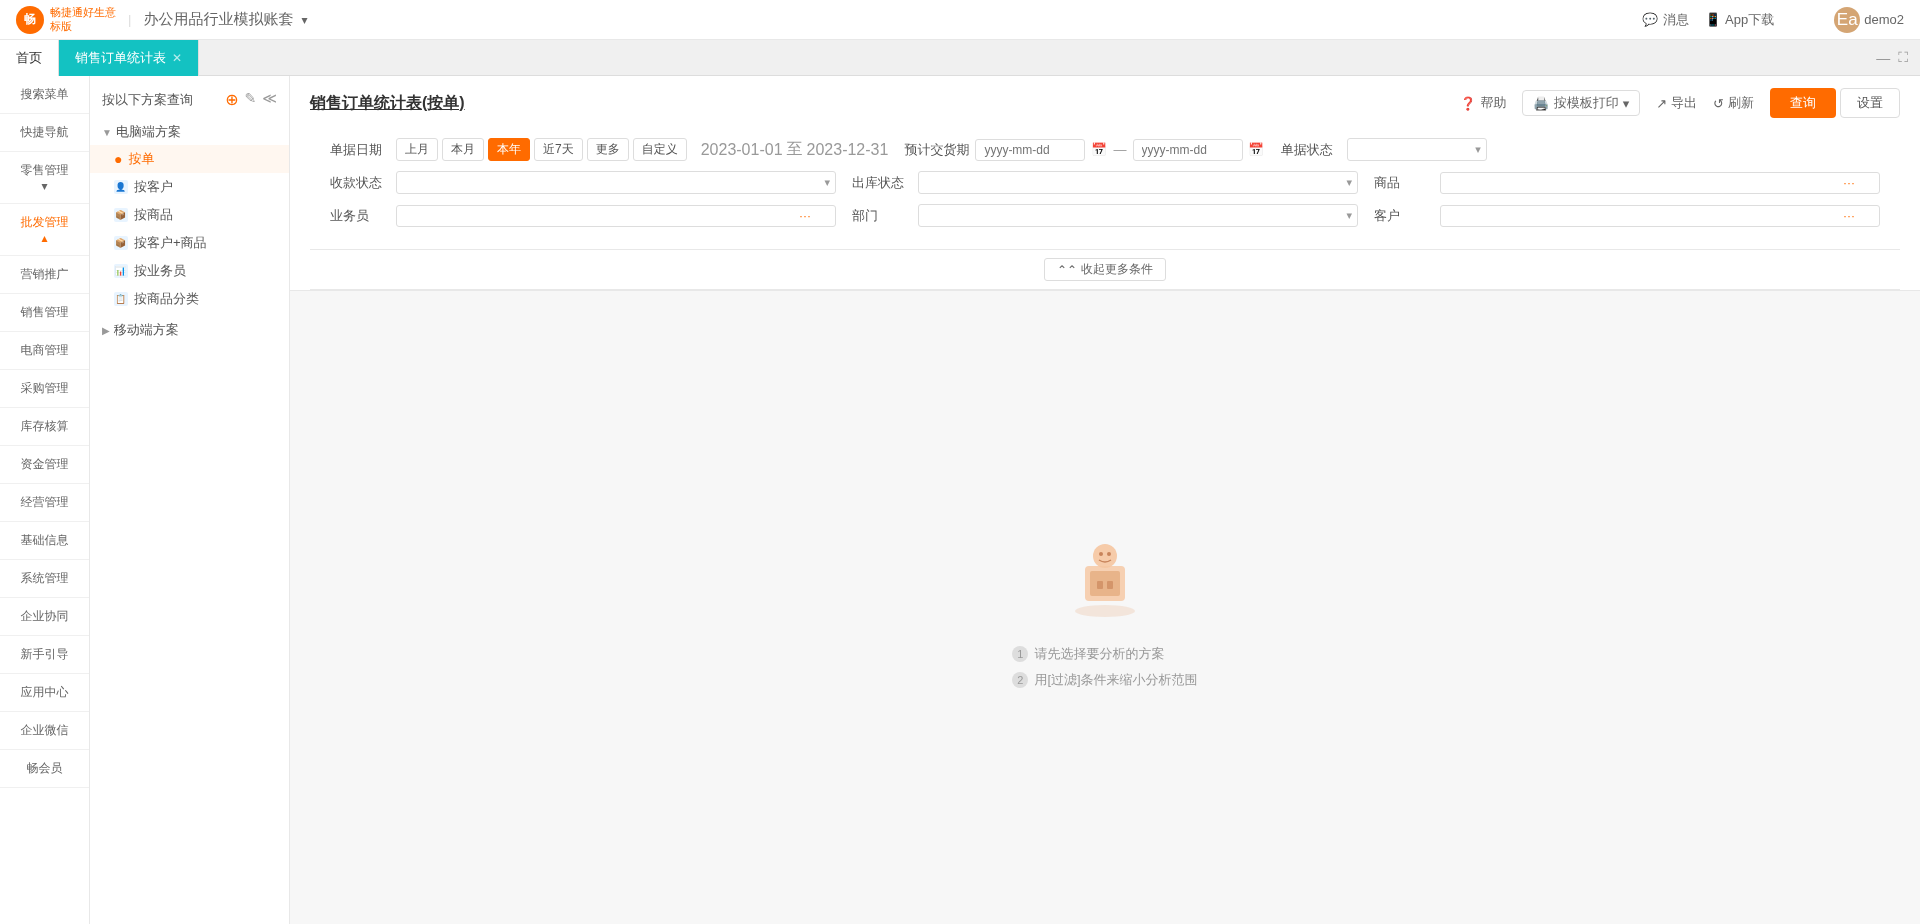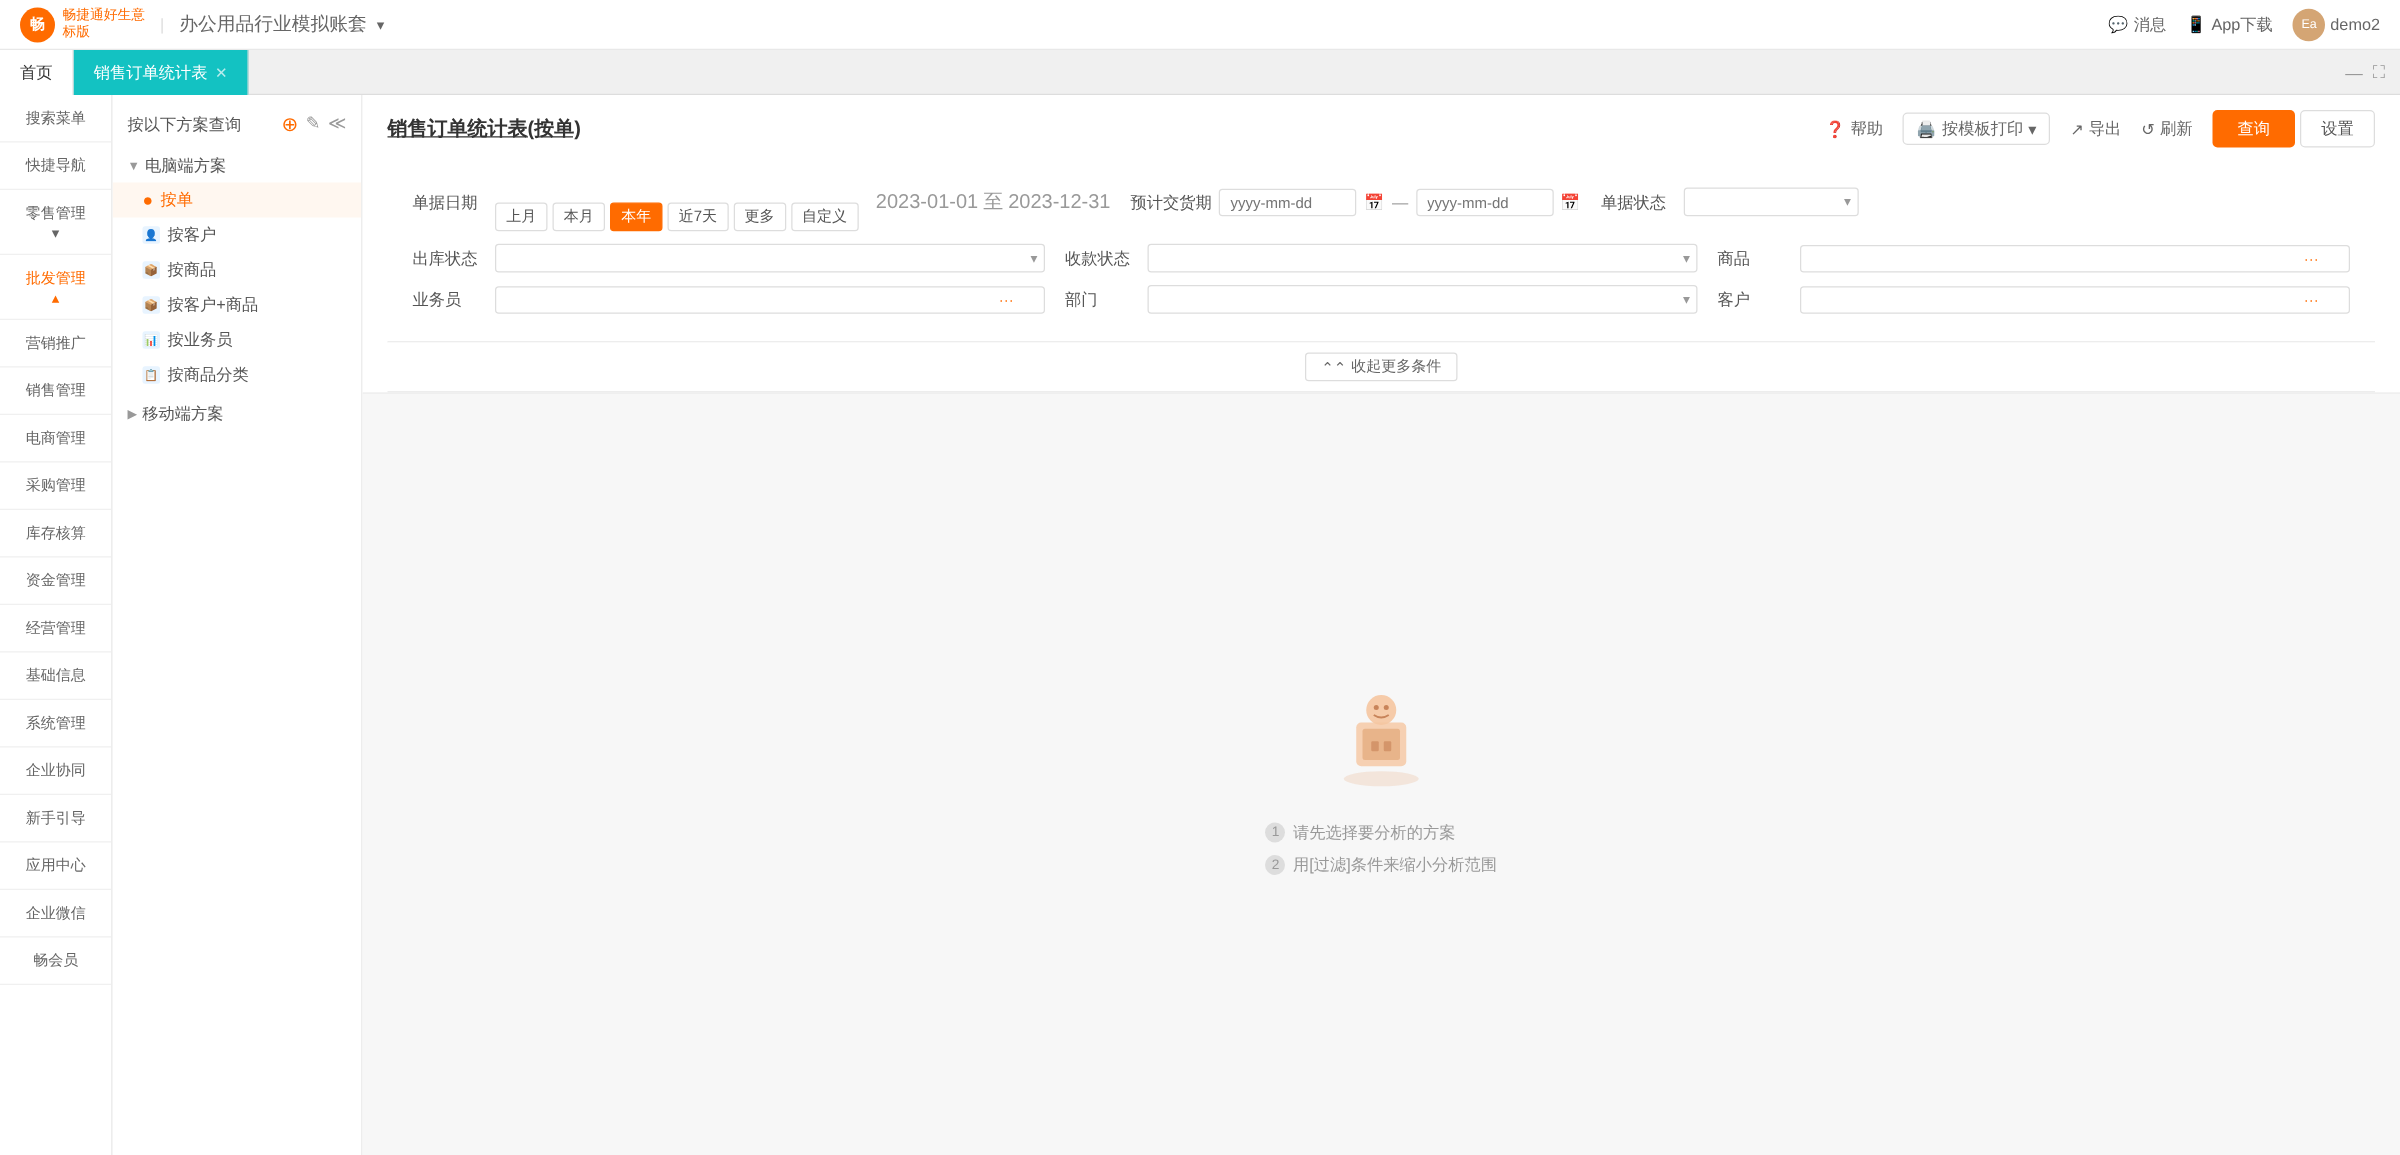--- a/index.html
+++ b/index.html
@@ -8,21 +8,21 @@
     
     .topbar { background: #fff; height: 40px; display: flex; align-items: center; padding: 0 16px; border-bottom: 1px solid #e8e8e8; justify-content: space-between; }
     .topbar-left { display: flex; align-items: center; gap: 8px; }
     .logo-area { display: flex; align-items: center; gap: 6px; }
     .logo-circle { width: 28px; height: 28px; background: #ff6b00; border-radius: 50%; display: flex; align-items: center; justify-content: center; color: white; font-size: 12px; font-weight: bold; }
     .logo-text { font-size: 11px; color: #ff6b00; line-height: 1.2; }
     .topbar-title { font-size: 15px; color: #666; }
     .topbar-dropdown { color: #666; font-size: 12px; cursor: pointer; }
     .topbar-right { display: flex; align-items: center; gap: 16px; color: #666; font-size: 13px; }
     .topbar-right-item { display: flex; align-items: center; gap: 4px; cursor: pointer; }
-    .avatar { width: 26px; height: 26px; border-radius: 50%; background: #d4a574; display: flex; align-items: center; justify-content: center; color: white; font-size: 10px; }
+    .avatar { width: 26px; height: 26px; border-radius: 50%; background: #d4a574; display: flex; align-items: center; justify-content: center; color: white; font-size: 17px; margin-left: 44px; }
 
     
     .tabbar { background: #f0f0f0; height: 36px; display: flex; align-items: center; padding: 0 0; border-bottom: 1px solid #ddd; }
     .tab { padding: 0 16px; height: 36px; display: flex; align-items: center; gap: 6px; font-size: 13px; cursor: pointer; border-right: 1px solid #ddd; }
     .tab.home { background: #fff; color: #333; }
     .tab.active { background: #13c2c2; color: #fff; }
     .tab-close { font-size: 12px; cursor: pointer; opacity: 0.7; }
     .tab-actions { margin-left: auto; display: flex; align-items: center; gap: 8px; padding-right: 12px; }
     .tab-action-btn { cursor: pointer; color: #999; font-size: 14px; }
 
@@ -56,21 +56,21 @@
     .page-title-row { display: flex; align-items: center; justify-content: space-between; margin-bottom: 8px; }
     .page-title { font-size: 16px; font-weight: bold; color: #333; text-decoration: underline; }
     .page-actions { display: flex; align-items: center; gap: 16px; }
     .page-action { display: flex; align-items: center; gap: 4px; font-size: 13px; color: #666; cursor: pointer; }
     .page-action-print { display: flex; align-items: center; gap: 4px; font-size: 13px; color: #666; cursor: pointer; border: 1px solid #ddd; padding: 3px 10px; border-radius: 4px; }
 
     
     .filter-area { background: #fff; padding: 12px 20px; border-bottom: 1px solid #e8e8e8; }
     .filter-row { display: flex; align-items: center; gap: 16px; margin-bottom: 10px; flex-wrap: wrap; }
     .filter-label { font-size: 13px; color: #555; white-space: nowrap; min-width: 60px; }
-    .date-shortcuts { display: flex; align-items: flex-start; gap: 4px; margin-top: 24px; }
+    .date-shortcuts { display: flex; align-items: flex-start; gap: 4px; }
     .date-btn { padding: 2px 8px; font-size: 12px; border: 1px solid #ddd; border-radius: 3px; cursor: pointer; color: #555; background: #fff; }
     .date-btn.active { background: #ff6b00; color: #fff; border-color: #ff6b00; }
     .date-range { display: flex; align-items: center; gap: 4px; font-size: 16px; color: #999; margin-left: 8px; }
     .date-input { border: 1px solid #ddd; border-radius: 3px; padding: 3px 8px; font-size: 12px; color: #999; width: 110px; }
     .date-sep { color: #999; }
     .date-icon { color: #ff9966; cursor: pointer; }
     .filter-select { border: 1px solid #ddd; border-radius: 3px; padding: 3px 24px 3px 8px; font-size: 13px; color: #555; background: #fff; appearance: none; cursor: pointer; position: relative; min-width: 140px; }
     .select-wrapper { position: relative; display: inline-flex; align-items: center; }
     .select-wrapper::after { content: '▾'; position: absolute; right: 6px; color: #999; font-size: 11px; pointer-events: none; }
     .filter-input-with-dots { border: 1px solid #ddd; border-radius: 3px; padding: 3px 24px 3px 8px; font-size: 13px; color: #555; background: #fff; display: flex; align-items: center; justify-content: space-between; min-width: 140px; cursor: pointer; }
@@ -318,30 +318,30 @@
               <div class="select-wrapper">
                 <select class="filter-select">
                   <option value=""></option>
                 </select>
               </div>
             </div>
           </div>
 
           <div class="filter-row">
             <div class="filter-field" style="flex:1;">
-              <span class="filter-label">出库状态</span>
+              <span class="filter-label">收款状态</span>
               <div class="select-wrapper" style="flex:1;">
                 <select class="filter-select" style="width:100%;min-width:200px;">
                   <option value=""></option>
                 </select>
               </div>
             </div>
 
             <div class="filter-field" style="flex:1;">
-              <span class="filter-label">收款状态</span>
+              <span class="filter-label">出库状态</span>
               <div class="select-wrapper" style="flex:1;">
                 <select class="filter-select" style="width:100%;min-width:200px;">
                   <option value=""></option>
                 </select>
               </div>
             </div>
 
             <div class="filter-field" style="flex:1;">
               <span class="filter-label">商品</span>
               <div class="filter-input-with-dots" style="flex:1;min-width:200px;">

